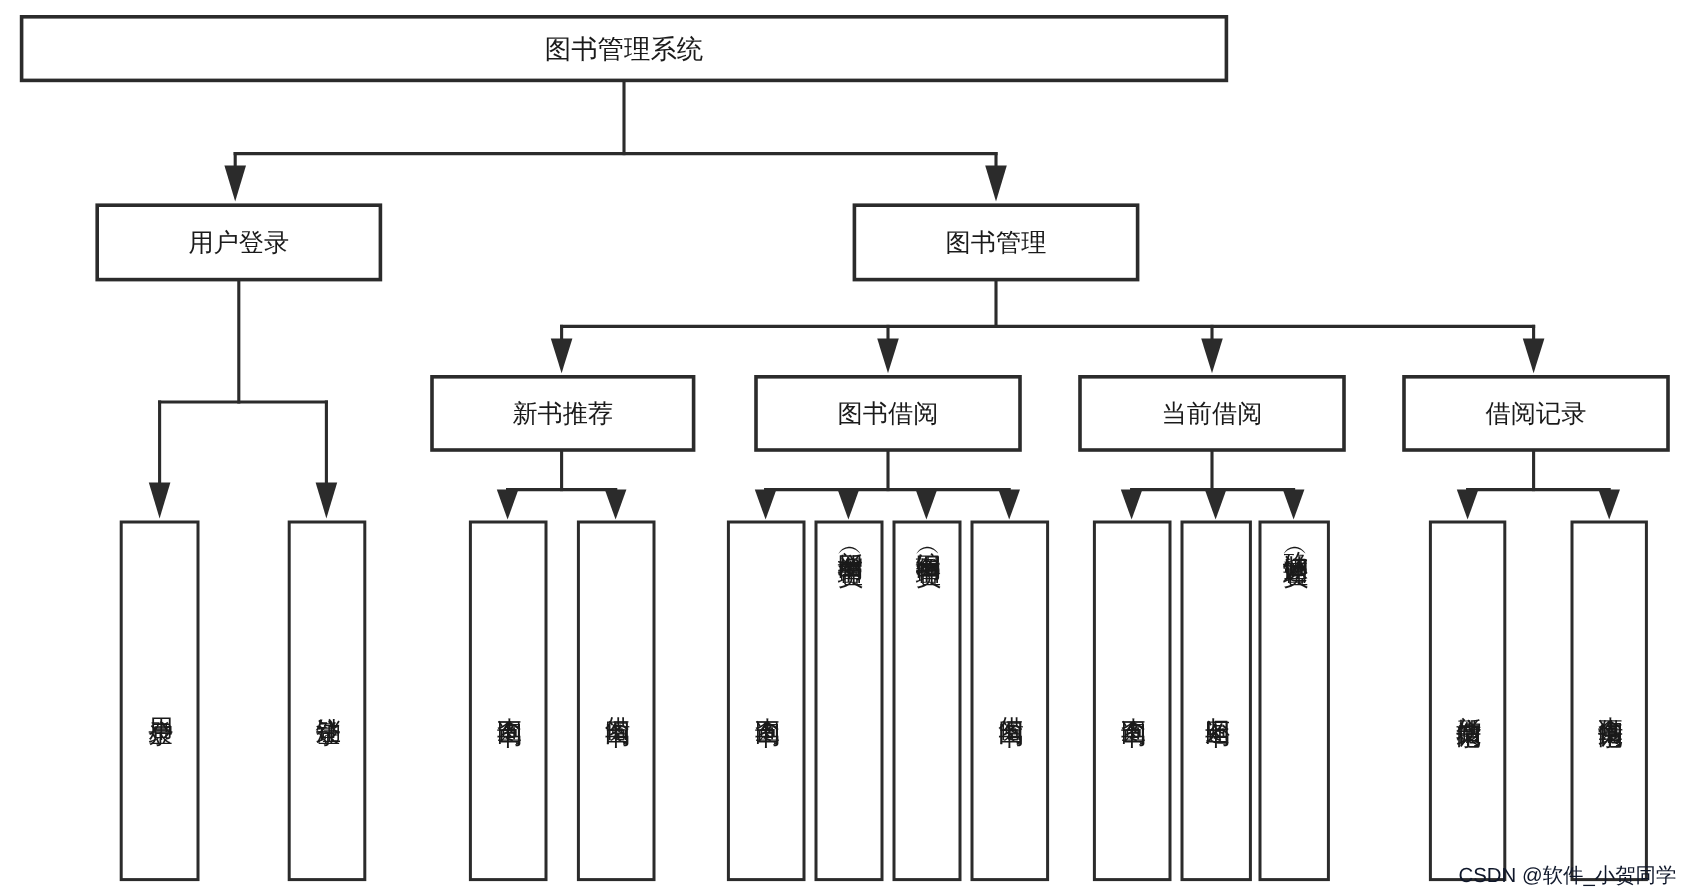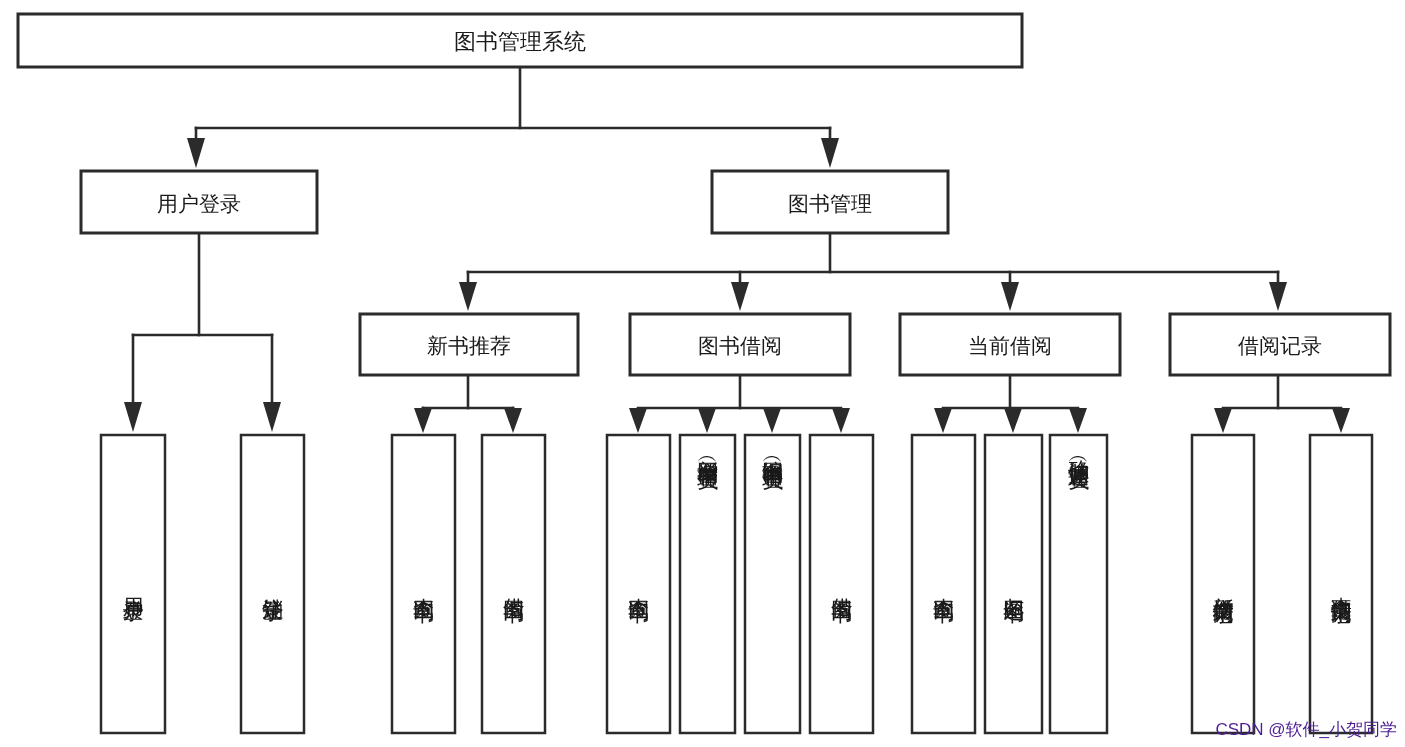--- a/index.html
+++ b/index.html
@@ -75,21 +75,21 @@
     color: #1a1a1a;
     letter-spacing: 1.5px;
     white-space: nowrap;
   }
   .watermark {
     position: absolute;
     right: 8px;
     bottom: 6px;
     font-family: "Liberation Sans", "DejaVu Sans", sans-serif;
     font-size: 17px;
-    color: #4c1d95;
+    color: #0f172a;
     white-space: nowrap;
     user-select: none;
   }
 </style>
 </head>
 <body>
 
 <div id="diagram-root">
 
   <svg class="diagram-canvas" viewBox="0 0 1405 747">

